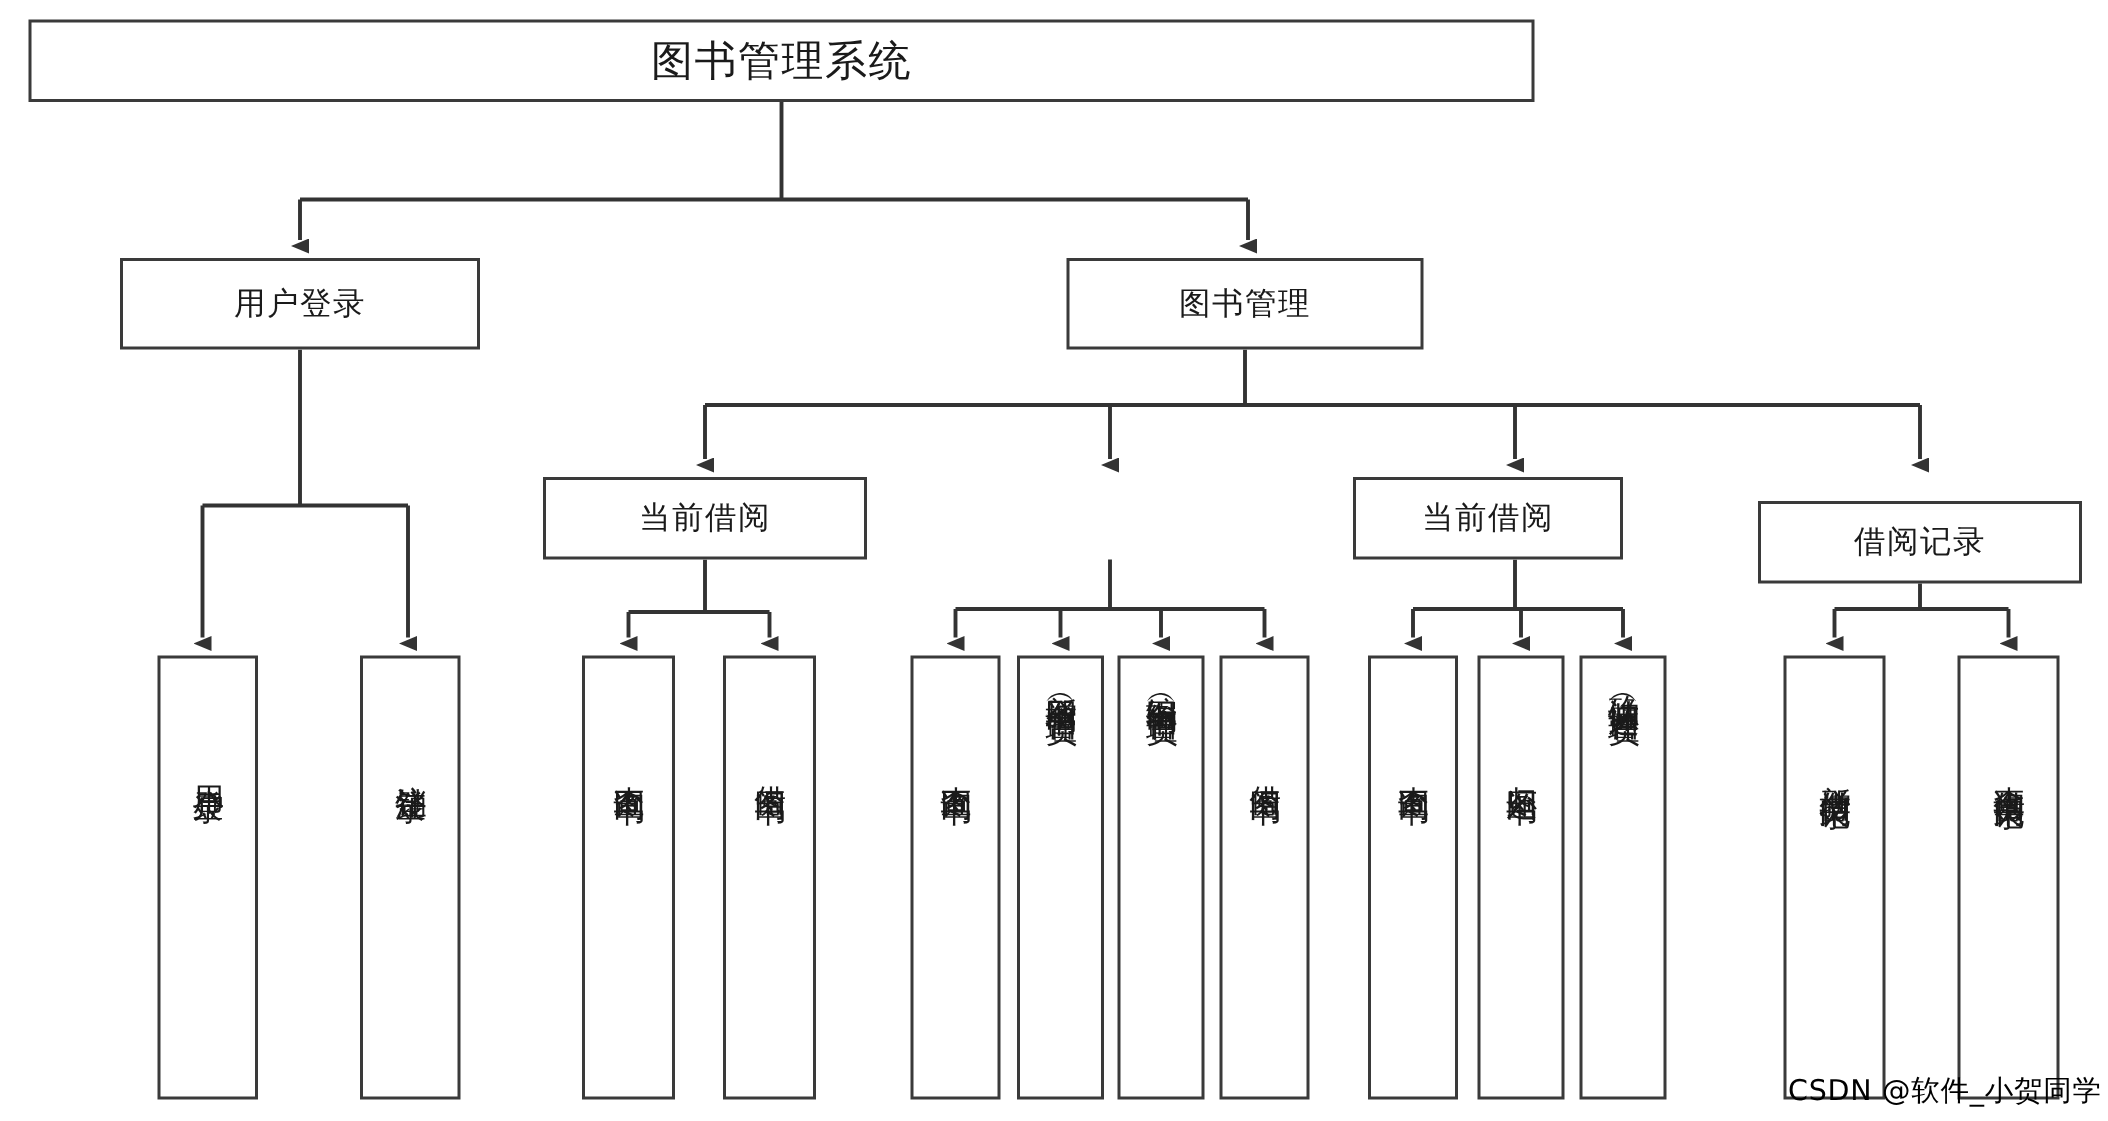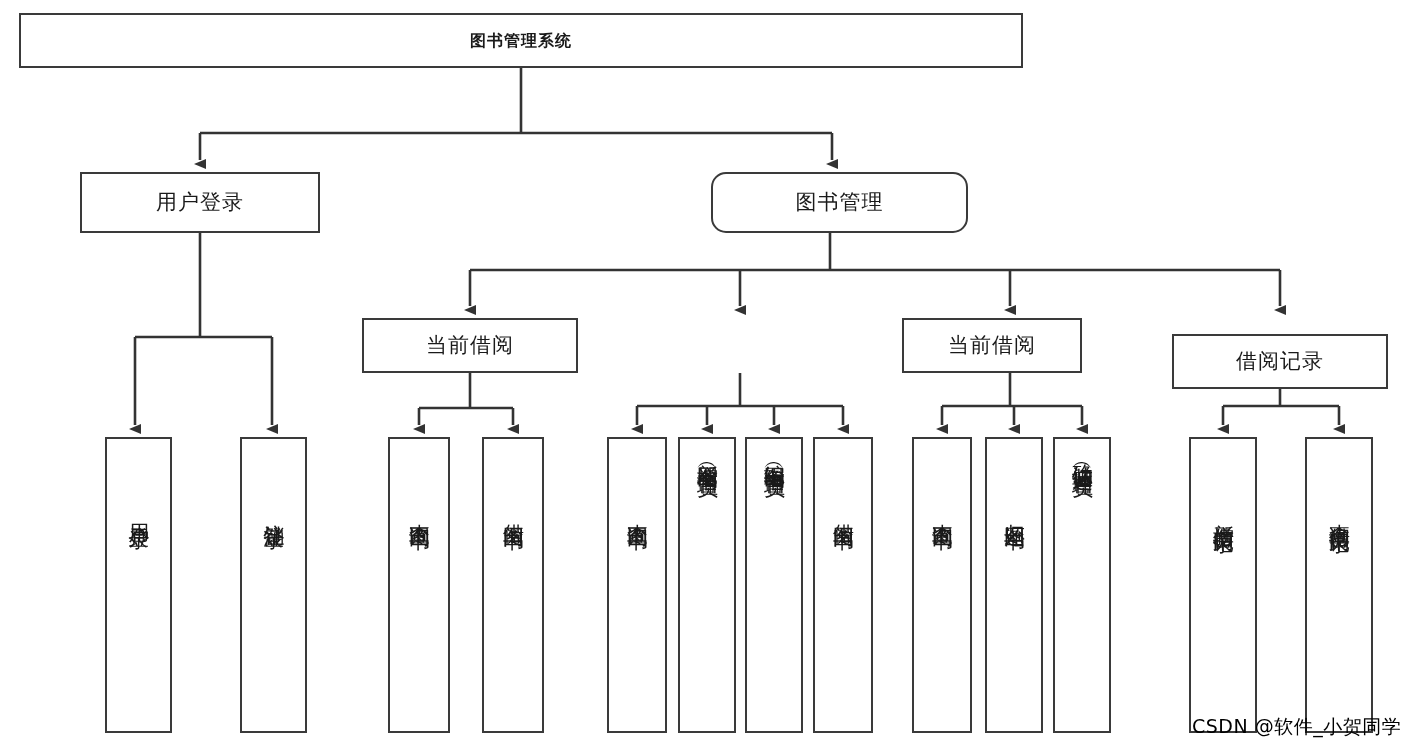--- a/index.html
+++ b/index.html
@@ -33,22 +33,21 @@
     align-items: center;
     justify-content: center;
     color: #1a1a1a;
   }
   .node.horiz {
     font-size: 21px;
     line-height: 1.2;
     letter-spacing: 1px;
   }
   .node.root {
-    font-size: 16px;
-    font-weight: bold;
+    font-size: 28px;
   }
   .node.leaf {
     align-items: flex-start;
     justify-content: center;
     padding-top: 8px;
   }
   .vtext {
     writing-mode: vertical-rl;
     text-orientation: upright;
     font-size: 21px;
@@ -124,21 +123,21 @@
     </g>
   </svg>
 
   <div class="node root horiz" id="node-root" style="left: 19px; top: 13px; width: 1004px; height: 55px;">
     <span>图书管理系统</span>
   </div>
 
   <div class="node horiz" id="node-l2-0" style="left: 80px; top: 172px; width: 240px; height: 61px;">
     <span>用户登录</span>
   </div>
-  <div class="node horiz" id="node-l2-1" style="left: 711px; top: 172px; width: 257px; height: 61px; border-radius: 15px;">
+  <div class="node horiz" id="node-l2-1" style="left: 711px; top: 172px; width: 238px; height: 61px;">
     <span>图书管理</span>
   </div>
 
   <div class="node horiz" id="node-l3-0" style="left: 362px; top: 318px; width: 216px; height: 55px;">
     <span>当前借阅</span>
   </div>
   <div class="node horiz" id="node-l3-2" style="left: 902px; top: 318px; width: 180px; height: 55px;">
     <span>当前借阅</span>
   </div>
   <div class="node horiz" id="node-l3-3" style="left: 1172px; top: 318px; width: 216px; height: 55px; margin-top: 16px;">

